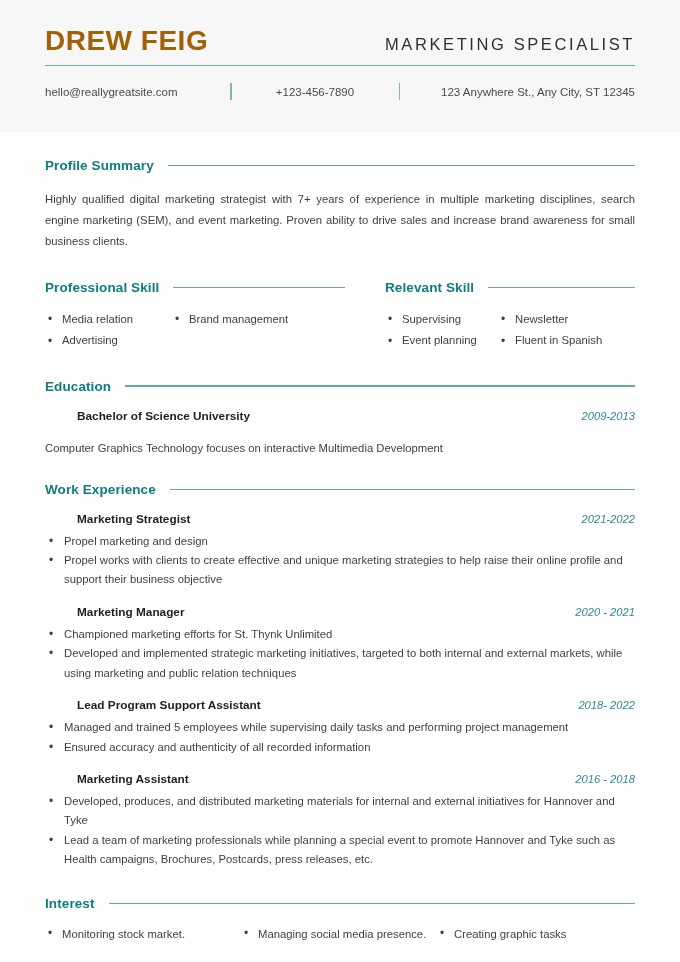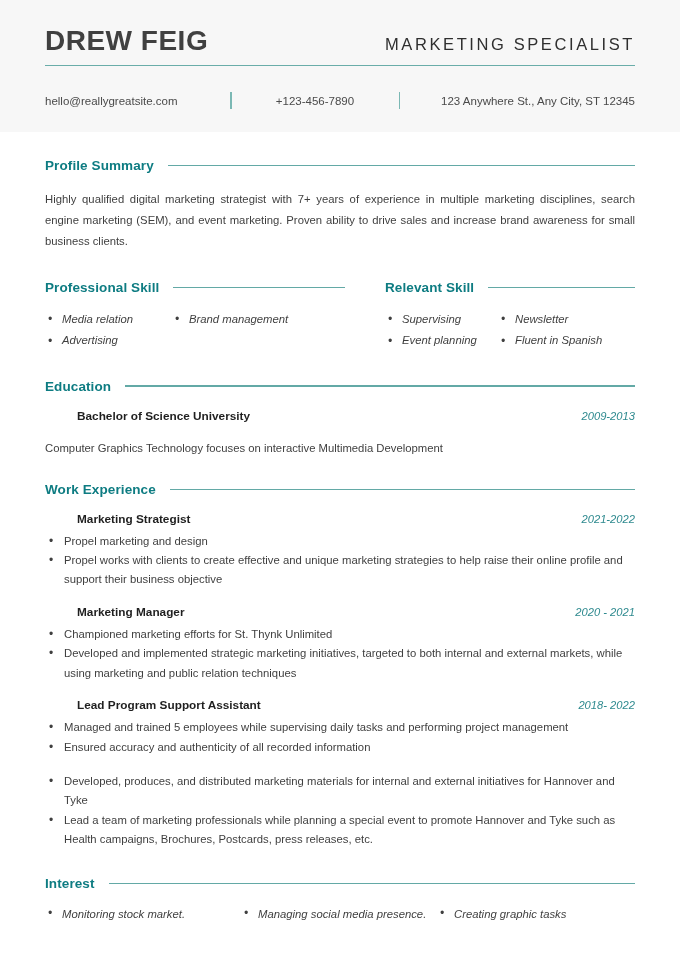--- a/index.html
+++ b/index.html
@@ -32,41 +32,41 @@
   .header-top {
     display: flex;
     align-items: flex-end;
     justify-content: space-between;
     padding-bottom: 8px;
   }
   .name {
     font-size: 28px;
     font-weight: bold;
     letter-spacing: 0.5px;
-    color: #404040;
+    color: #a16207;
     line-height: 1.1;
     white-space: nowrap;
   }
   .role {
     font-size: 16.5px;
     letter-spacing: 2.6px;
     color: #2f2f2f;
     font-weight: 400;
     white-space: nowrap;
     padding-bottom: 3px;
   }
   .header-rule {
     height: 1.5px;
     background: #6aada9;
     width: 100%;
   }
   .contact-row {
     display: flex;
     align-items: center;
-    margin-top: 26px;
+    margin-top: 17px;
     font-size: 11.5px;
     color: #4a4a4a;
   }
   .contact-item {
     white-space: nowrap;
   }
   .c-email { width: 185px; text-align: left; }
   .c-phone { flex: 1; text-align: center; }
   .c-addr  { width: 235px; text-align: right; }
   .contact-sep {
@@ -134,21 +134,20 @@
     margin: 0;
     padding: 0;
     list-style: none;
   }
   ul.bullets li {
     position: relative;
     padding-left: 17px;
     font-size: 11.3px;
     line-height: 1.9;
     color: #3f3f3f;
-    font-style: italic;
   }
   ul.bullets li::before {
     content: "•";
     position: absolute;
     left: 3px;
     top: -0.5px;
     color: #3f3f3f;
     font-size: 12px;
   }
 
@@ -330,20 +329,24 @@
           <div class="entry-title">Lead Program Support Assistant</div>
           <div class="entry-date">2018- 2022</div>
         </div>
         <ul class="entry-bullets">
           <li>Managed and trained 5 employees while supervising daily tasks and performing project management</li>
           <li>Ensured accuracy and authenticity of all recorded information</li>
         </ul>
       </div>
 
       <div class="entry">
+        <div class="entry-head">
+          <div class="entry-title">Marketing Assistant</div>
+          <div class="entry-date">2016 - 2018</div>
+        </div>
         <ul class="entry-bullets">
           <li>Developed, produces, and distributed marketing materials for internal and external initiatives for Hannover and Tyke</li>
           <li>Lead a team of marketing professionals while planning a special event to promote Hannover and Tyke such as Health campaigns, Brochures, Postcards, press releases, etc.</li>
         </ul>
       </div>
     </div>
 
     <div class="section-block" style="margin-top:26px;">
       <div class="section-head">
         <div class="section-title">Interest</div>

